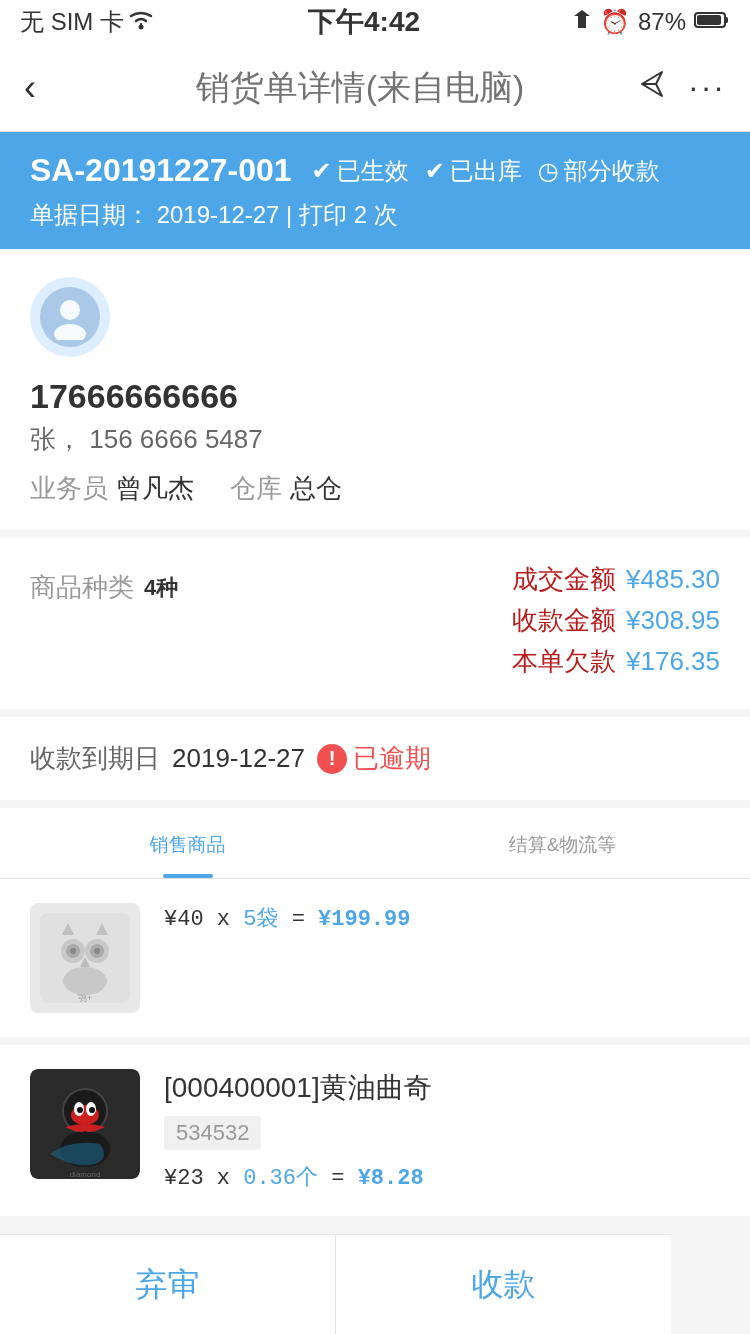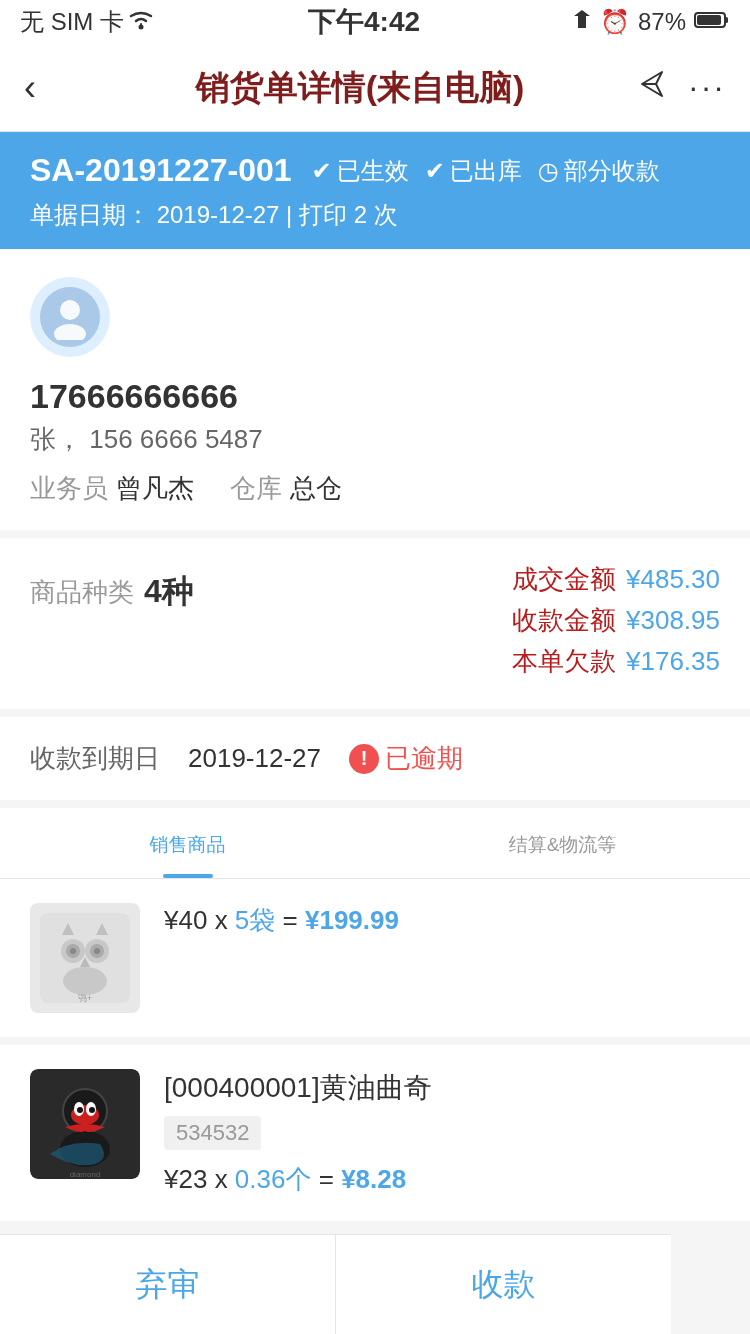--- a/index.html
+++ b/index.html
@@ -41,22 +41,22 @@
     .nav-back {
       font-size: 36px;
       color: #333;
       width: 60px;
       cursor: pointer;
     }
     .nav-title {
       flex: 1;
       text-align: center;
       font-size: 34px;
-      font-weight: 700;
-      color: #7f1d1d;
+      font-weight: 400;
+      color: #737373;
     }
     .nav-actions {
       display: flex;
       align-items: center;
       gap: 20px;
     }
 
     
     .order-header {
       background: #4da6e8;
@@ -160,29 +160,29 @@
     .stats-left { }
     .stats-right { text-align: right; }
     .stats-item {
       display: flex;
       align-items: center;
       gap: 10px;
       margin-bottom: 6px;
     }
     .stats-item-label { font-size: 26px; color: #b91c1c; }
     .stats-item-value { font-size: 26px; color: #4da6e8; }
-    .stats-count { font-size: 32px; color: #333; font-weight: 600; }
+    .stats-count { font-size: 22px; color: #333; font-weight: 600; }
 
     
     .due-section {
       background: #fff;
       padding: 24px 30px;
       display: flex;
       align-items: center;
-      gap: 28px;
+      gap: 12px;
       border-bottom: 8px solid #f5f5f5;
     }
     .due-label { font-size: 26px; color: #666; }
     .due-date { font-size: 26px; color: #333; }
     .overdue-badge {
       display: flex;
       align-items: center;
       gap: 6px;
       color: #f05050;
       font-size: 26px;
@@ -273,22 +273,23 @@
     .product-sku-badge {
       display: inline-block;
       background: #f0f0f0;
       color: #999;
       font-size: 22px;
       padding: 4px 12px;
       border-radius: 4px;
       margin-bottom: 12px;
     }
     .product-price {
-      font-size: 26px;
+      font-size: 22px;
       color: #333;
+      font-family: Liberation Mono, monospace;
     }
     .product-price-qty { color: #4da6e8; }
     .product-price-total { color: #4da6e8; font-weight: 600; }
 
     
     .bottom-bar {
       position: fixed;
       bottom: 0;
       left: 0;
       width: 671px;

